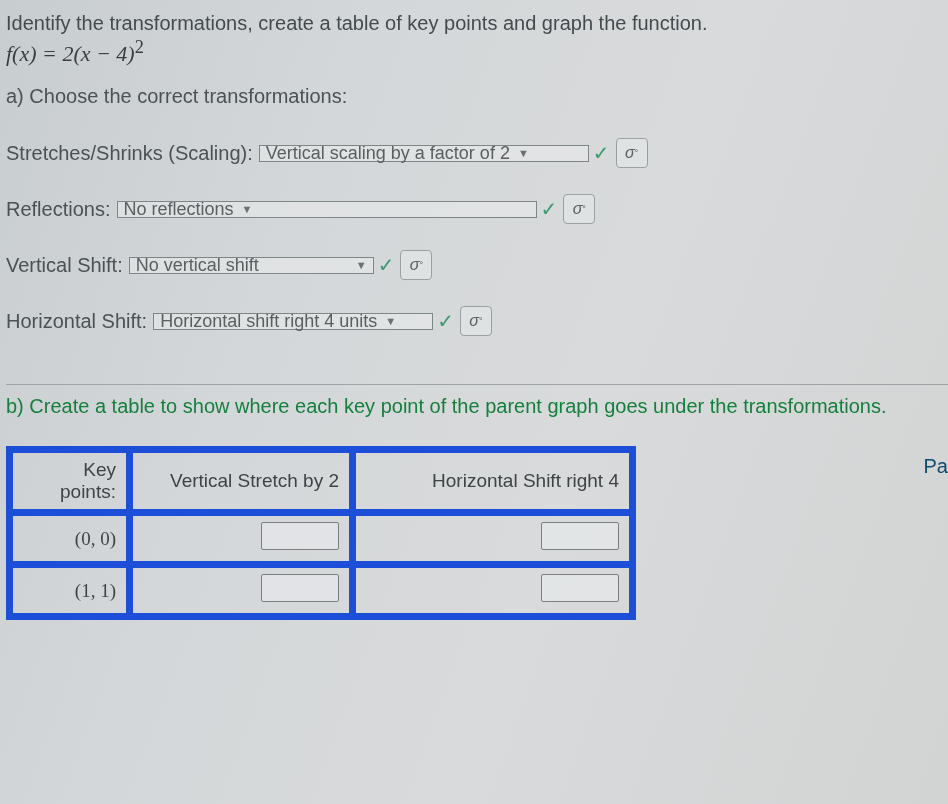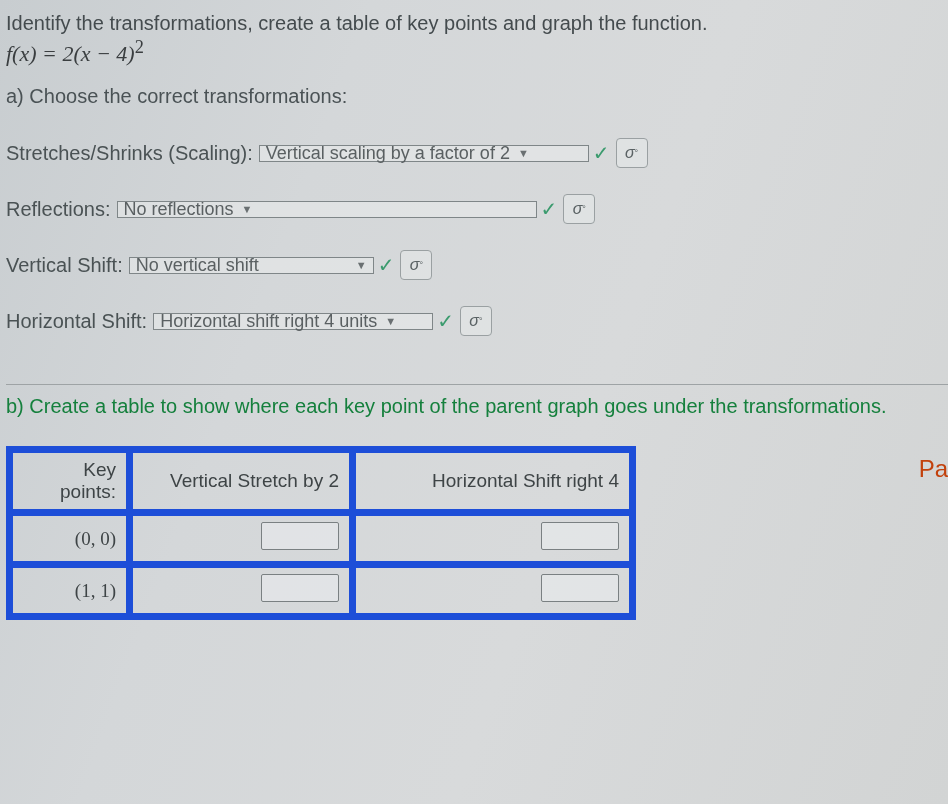--- a/index.html
+++ b/index.html
@@ -41,21 +41,21 @@
     color: #5a6264;
     font-size: 16px;
     font-style: italic;
   }
   .scaling-select { min-width: 330px; }
   .reflections-select { min-width: 420px; display: inline-flex; }
   .vshift-select { min-width: 245px; justify-content: space-between; display: inline-flex; }
   .hshift-select { min-width: 280px; align-items: center; }
   hr.divider { border: none; border-top: 1px solid #9ea3a5; margin: 48px 0 10px 0; width: 100%; }
   .part-b { font-size: 20px; color: #15803d; margin-bottom: 28px; }
-  .pa-frag { position: absolute; right: 0; top: 455px; font-size: 24px; color: #c2410c; }
+  .pa-frag { position: absolute; right: 0; top: 455px; font-size: 20px; color: #0c4a6e; }
   table.key-table { border-collapse: collapse; }
   table.key-table td, table.key-table th {
     border: 7px solid #1d4ed8;
     padding: 6px 10px;
     font-size: 19px;
     font-weight: normal;
     text-align: right;
     vertical-align: middle;
     color: #3e4446;
   }

